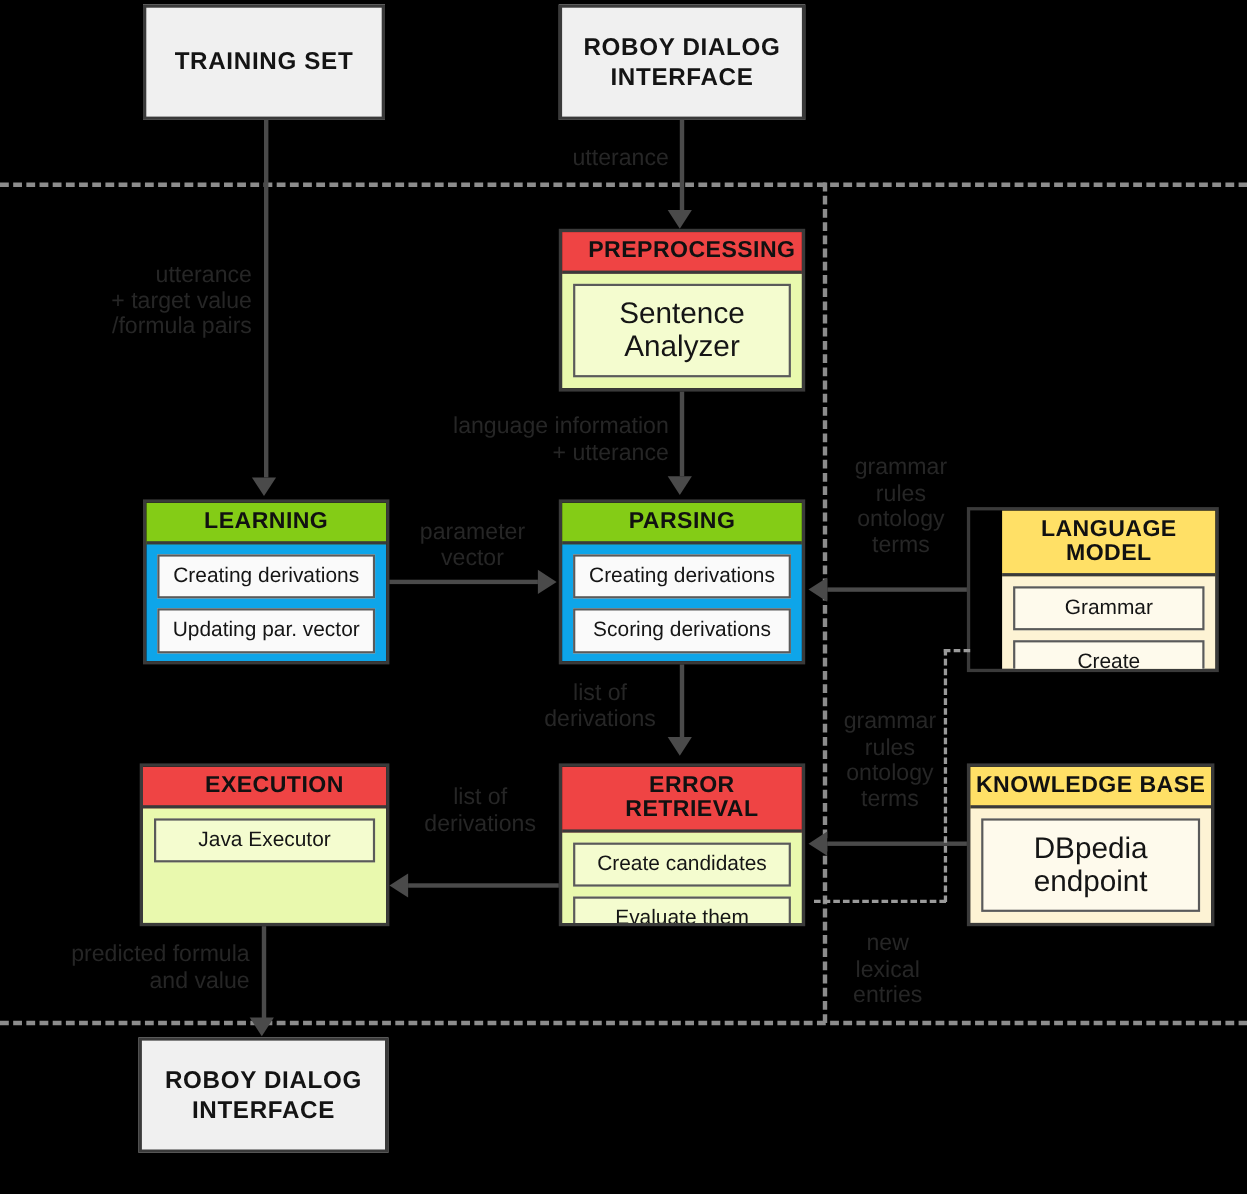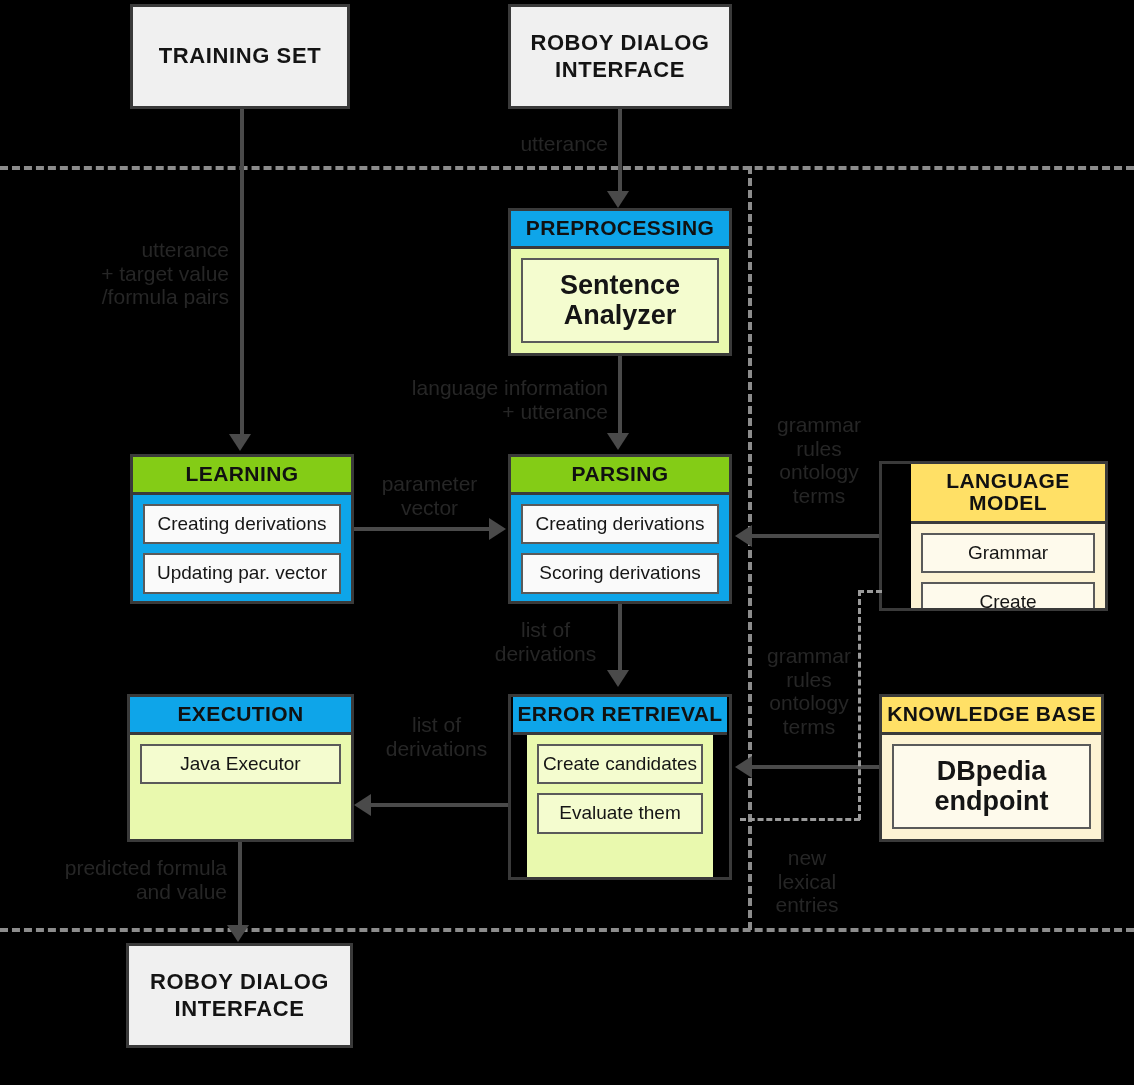--- a/index.html
+++ b/index.html
@@ -40,29 +40,29 @@
     box-sizing:border-box;
     border:2px solid #5a5a5a;
     text-align:center;
     font-size:19px;
     color:#151515;
     padding:7px 4px 8px;
     line-height:1.12;
   }
   .module .sub.tall{
     flex:1;display:flex;align-items:center;justify-content:center;
-    font-size:27px;font-weight:bold;
+    font-size:27px;font-weight:normal;
   }
 
   
   .theme-grey  .hdr{background:#84cc16;}
   .theme-grey  .body{background:#0ea5e9;}
   .theme-grey  .sub{background:#fafafa;}
 
-  .theme-green .hdr{background:#0ea5e9;}
+  .theme-green .hdr{background:#ef4444;padding-left:22px;}
   .theme-green .body{background:#e9f9ae;}
   .theme-green .sub{background:#f4fccf;}
 
   .theme-yellow .hdr{background:#ffe066;}
   .theme-yellow .body{background:#fdf3d4;}
   .theme-yellow .sub{background:#fefaec;}
 
   
   .plainbox{
     position:absolute;box-sizing:border-box;
@@ -166,21 +166,21 @@
     </div>
   </div>
 
   <div class="module theme-green" style="left:127px;top:694px;width:227px;height:148px;">
     <div class="hdr">EXECUTION</div>
     <div class="body">
       <div class="sub">Java Executor</div>
     </div>
   </div>
 
-  <div class="module theme-green" style="left:508px;top:694px;width:224px;height:186px;align-items:center;">
+  <div class="module theme-green" style="left:508px;top:694px;width:224px;height:148px;">
     <div class="hdr">ERROR RETRIEVAL</div>
     <div class="body">
       <div class="sub">Create candidates</div>
       <div class="sub">Evaluate them</div>
     </div>
   </div>
 
   <div class="module theme-yellow" style="left:879px;top:694px;width:225px;height:148px;">
     <div class="hdr">KNOWLEDGE BASE</div>
     <div class="body">

